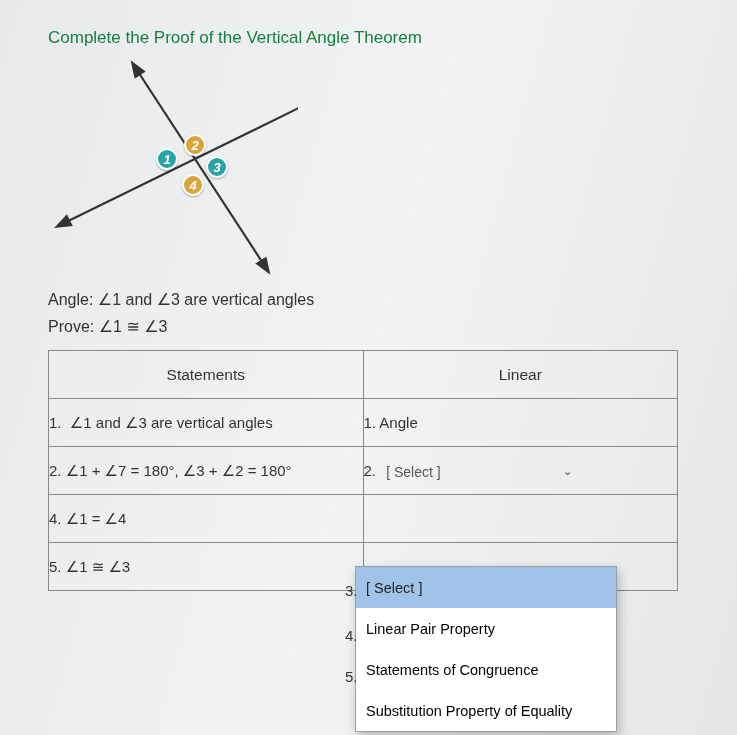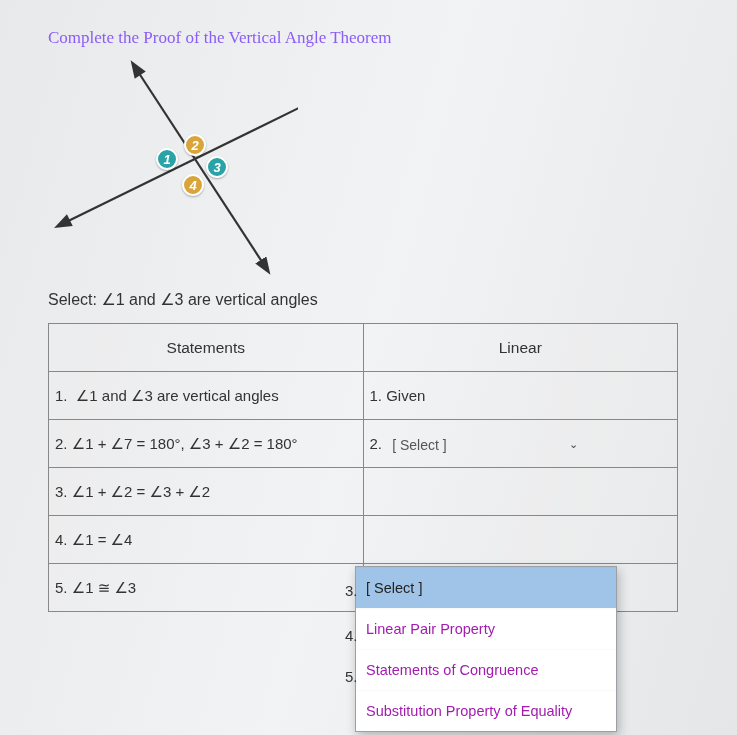--- a/index.html
+++ b/index.html
@@ -12,23 +12,22 @@
     background: linear-gradient(105deg, #e8e9eb 0%, #f2f3f4 50%, #e5e6e8 100%);
     position: relative;
     overflow: hidden;
   }
   .page {
     padding: 28px 30px 0 48px;
     position: relative;
   }
   .heading {
     font-size: 17px;
-    color: #8b5cf6;
+    color: #15803d;
     margin-bottom: 8px;
-    font-family: Liberation Serif, serif;
   }
   .diagram {
     width: 260px;
     height: 230px;
     position: relative;
     margin-left: -10px;
   }
   .given-prove {
     font-size: 16px;
     color: #333;
@@ -50,21 +49,20 @@
   }
   table.proof th {
     height: 48px;
     font-weight: normal;
     text-align: center;
     font-size: 15.5px;
     margin-left: 8px;
   }
   table.proof td {
     height: 48px;
-    padding-left: 6px;
   }
   .col-stmt { width: 50%; }
   .col-reas { width: 50%; }
 
   .select-box {
     display: inline-flex;
     align-items: center;
     justify-content: space-between;
     min-width: 198px;
     height: 24px;
@@ -85,21 +83,21 @@
     top: 566px;
     width: 262px;
     background: #fff;
     border: 1px solid #9aa0a6;
     box-shadow: 2px 4px 10px rgba(0,0,0,0.25);
     z-index: 50;
     font-size: 14.5px;
   }
   .dropdown .opt {
     padding: 12px 10px;
-    color: #a21caf;
+    color: #000000;
     border-top: 1px solid rgba(0,0,0,0.02);
   }
   .dropdown .opt.hl {
     background: #9fc4e7;
     color: #222;
   }
 
   .leftcol-num {
     position: absolute;
     left: 345px;
@@ -151,60 +149,57 @@
       <line x1="20" y1="170" x2="275" y2="45" stroke="#333" stroke-width="2.2" marker-start="url(#arrB)" marker-end="url(#arrA)"></line>
     </svg>
     <div class="angle-label al-teal" style="left:118px; top:92px;">1</div>
     <div class="angle-label al-gold" style="left:146px; top:78px;">2</div>
     <div class="angle-label al-teal" style="left:168px; top:100px;">3</div>
     <div class="angle-label al-gold" style="left:144px; top:118px;">4</div>
   </div>
 
   <div class="given-prove">
     <div>
-      <span>Select:</span>
+      <span>Angle:</span>
       <span>∠1 and ∠3 are vertical angles</span>
+    </div>
+    <div>
+      <span>Prove:</span>
+      <span>∠1 ≅ ∠3</span>
     </div>
   </div>
 
   <table class="proof">
     <tbody>
         <tr>
       <th class="col-stmt">Statements</th>
       <th class="col-reas">Linear</th>
     </tr>
     <tr>
       <td>
         <span>1.</span>&nbsp;
         <span>∠1 and ∠3 are vertical angles</span>
       </td>
       <td>
         <span>1.</span>
-        <span>Given</span>
+        <span>Angle</span>
       </td>
     </tr>
     <tr>
       <td>
         <span>2.</span>
         <span>∠1 + ∠7 = 180°, ∠3 + ∠2 = 180°</span>
       </td>
       <td>
         <span>2.</span>
         <span class="select-box">
           <span>[ Select ]</span>
           <span class="chev">⌄</span>
         </span>
       </td>
-    </tr>
-    <tr>
-      <td>
-        <span>3.</span>
-        <span>∠1 + ∠2 = ∠3 + ∠2</span>
-      </td>
-      <td></td>
     </tr>
     <tr>
       <td>
         <span>4.</span>
         <span>∠1 = ∠4</span>
       </td>
       <td></td>
     </tr>
     <tr>
       <td>

